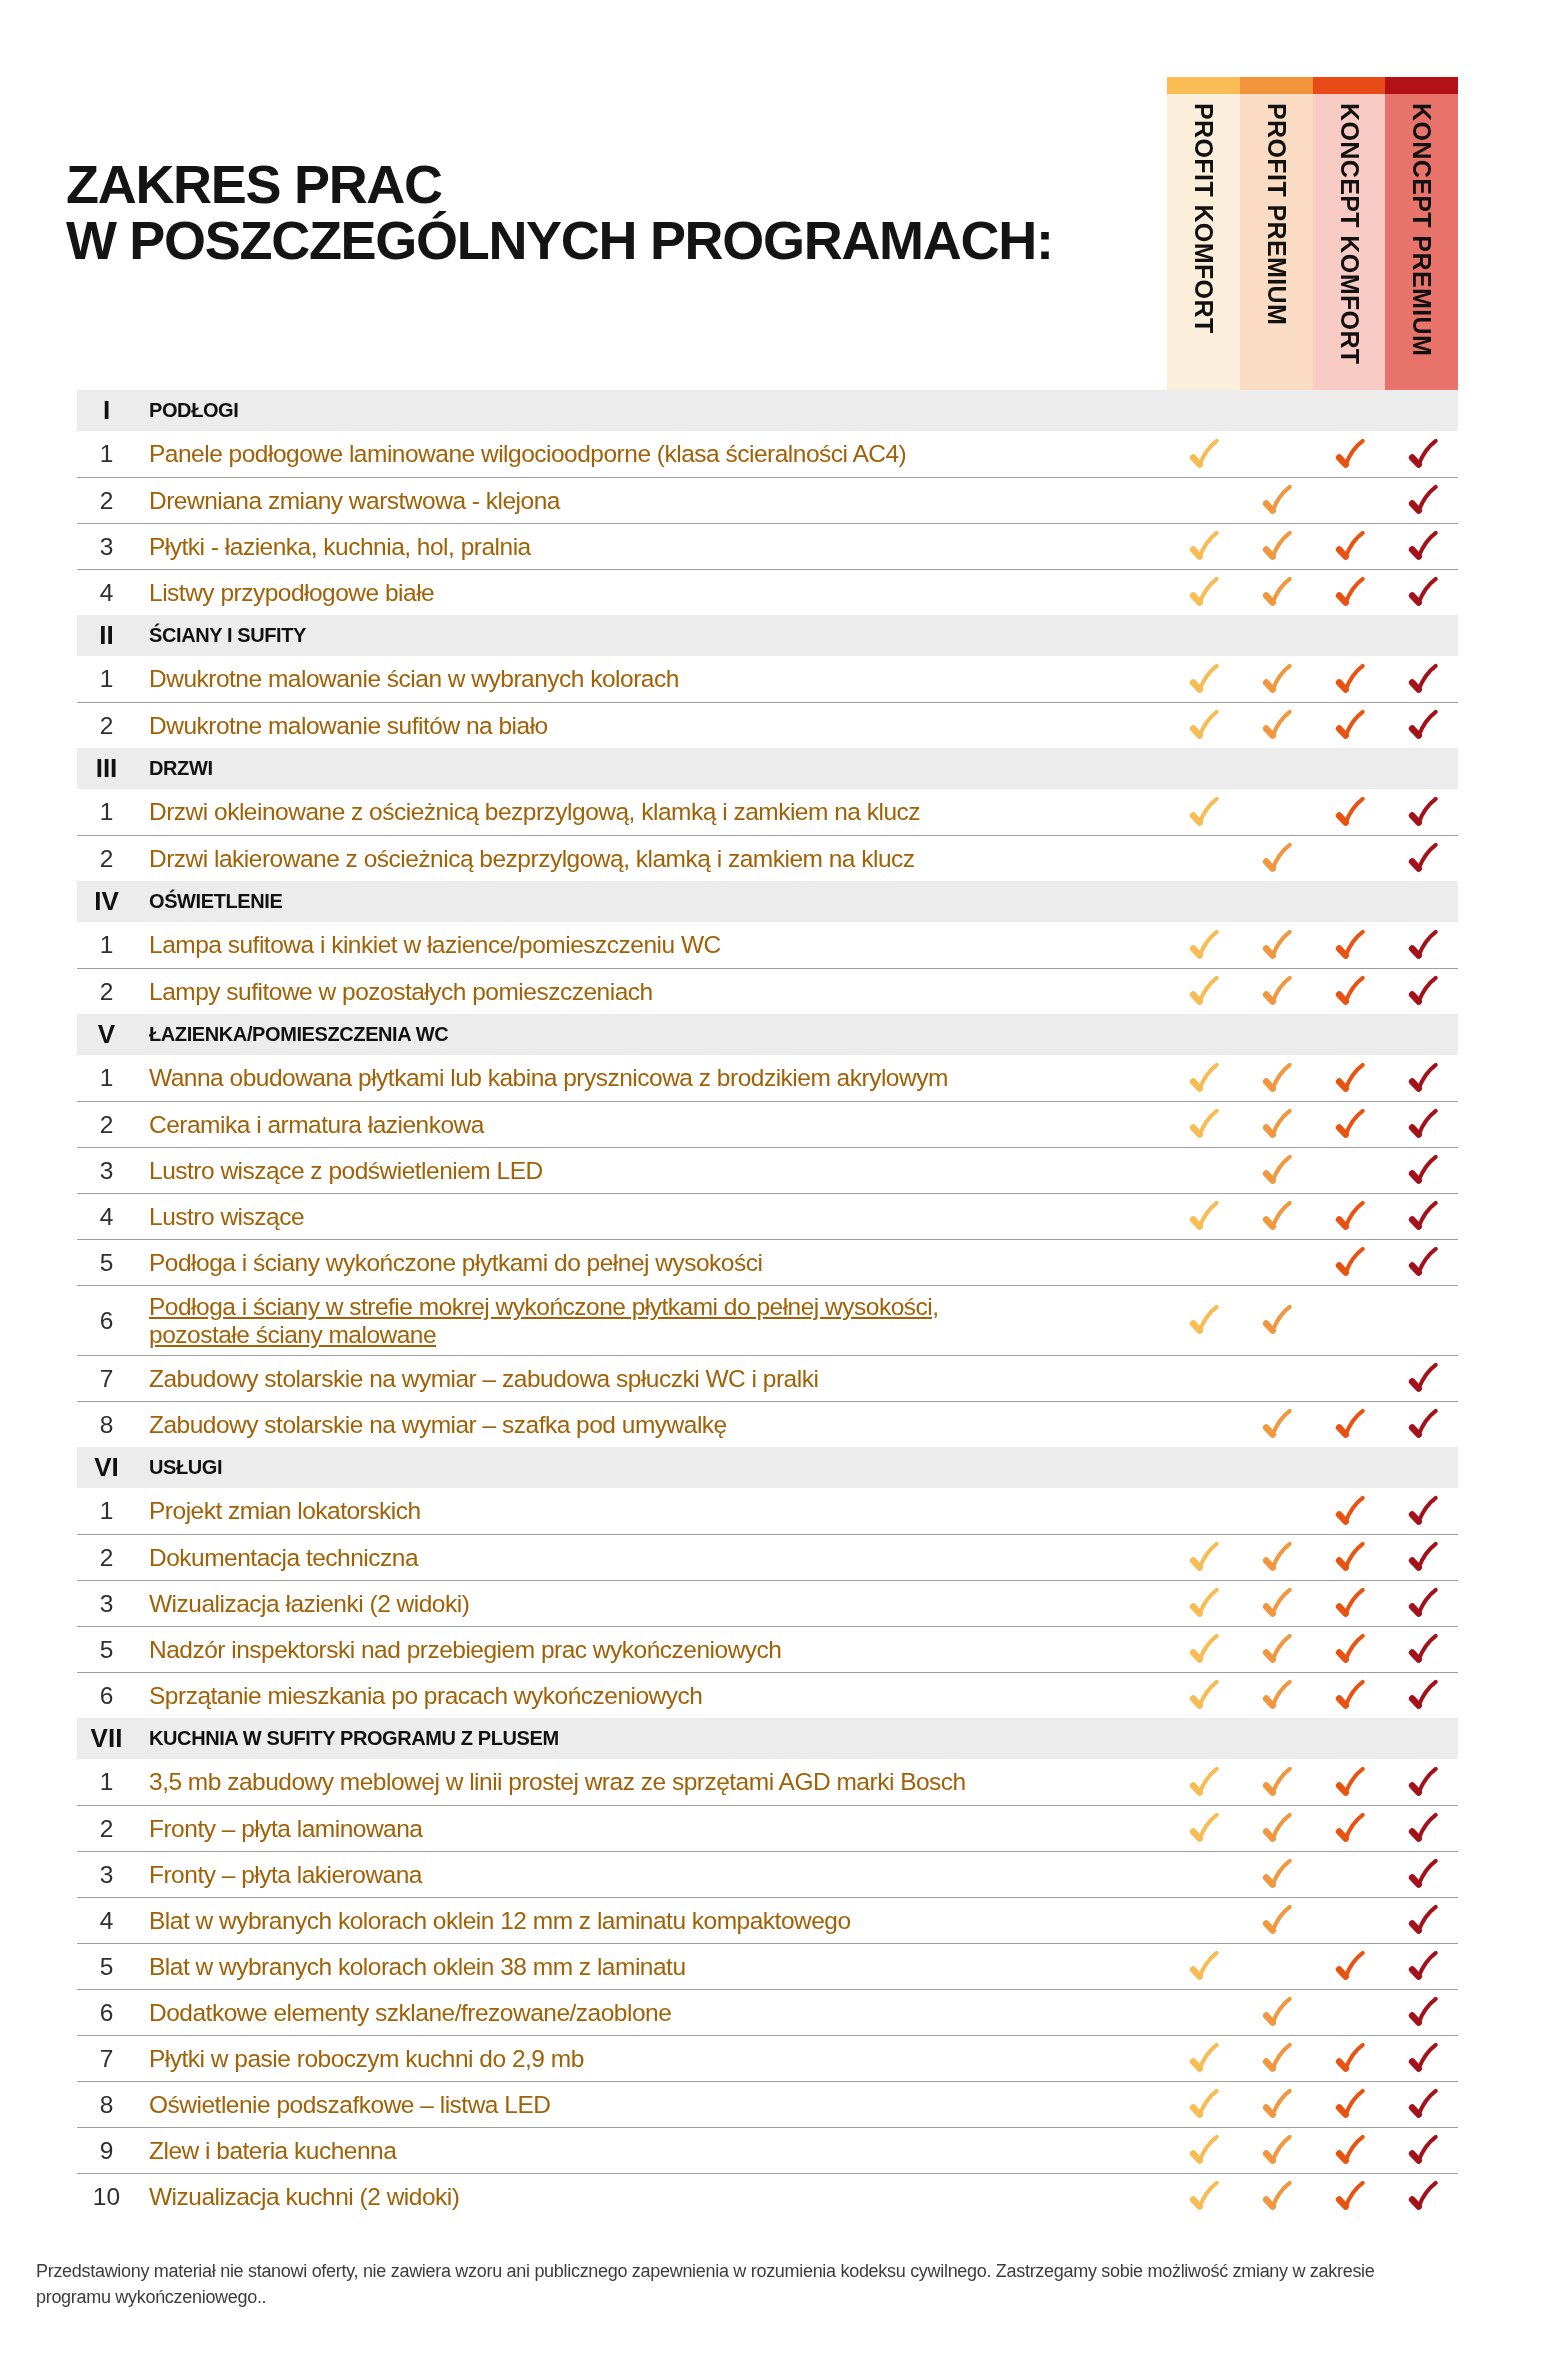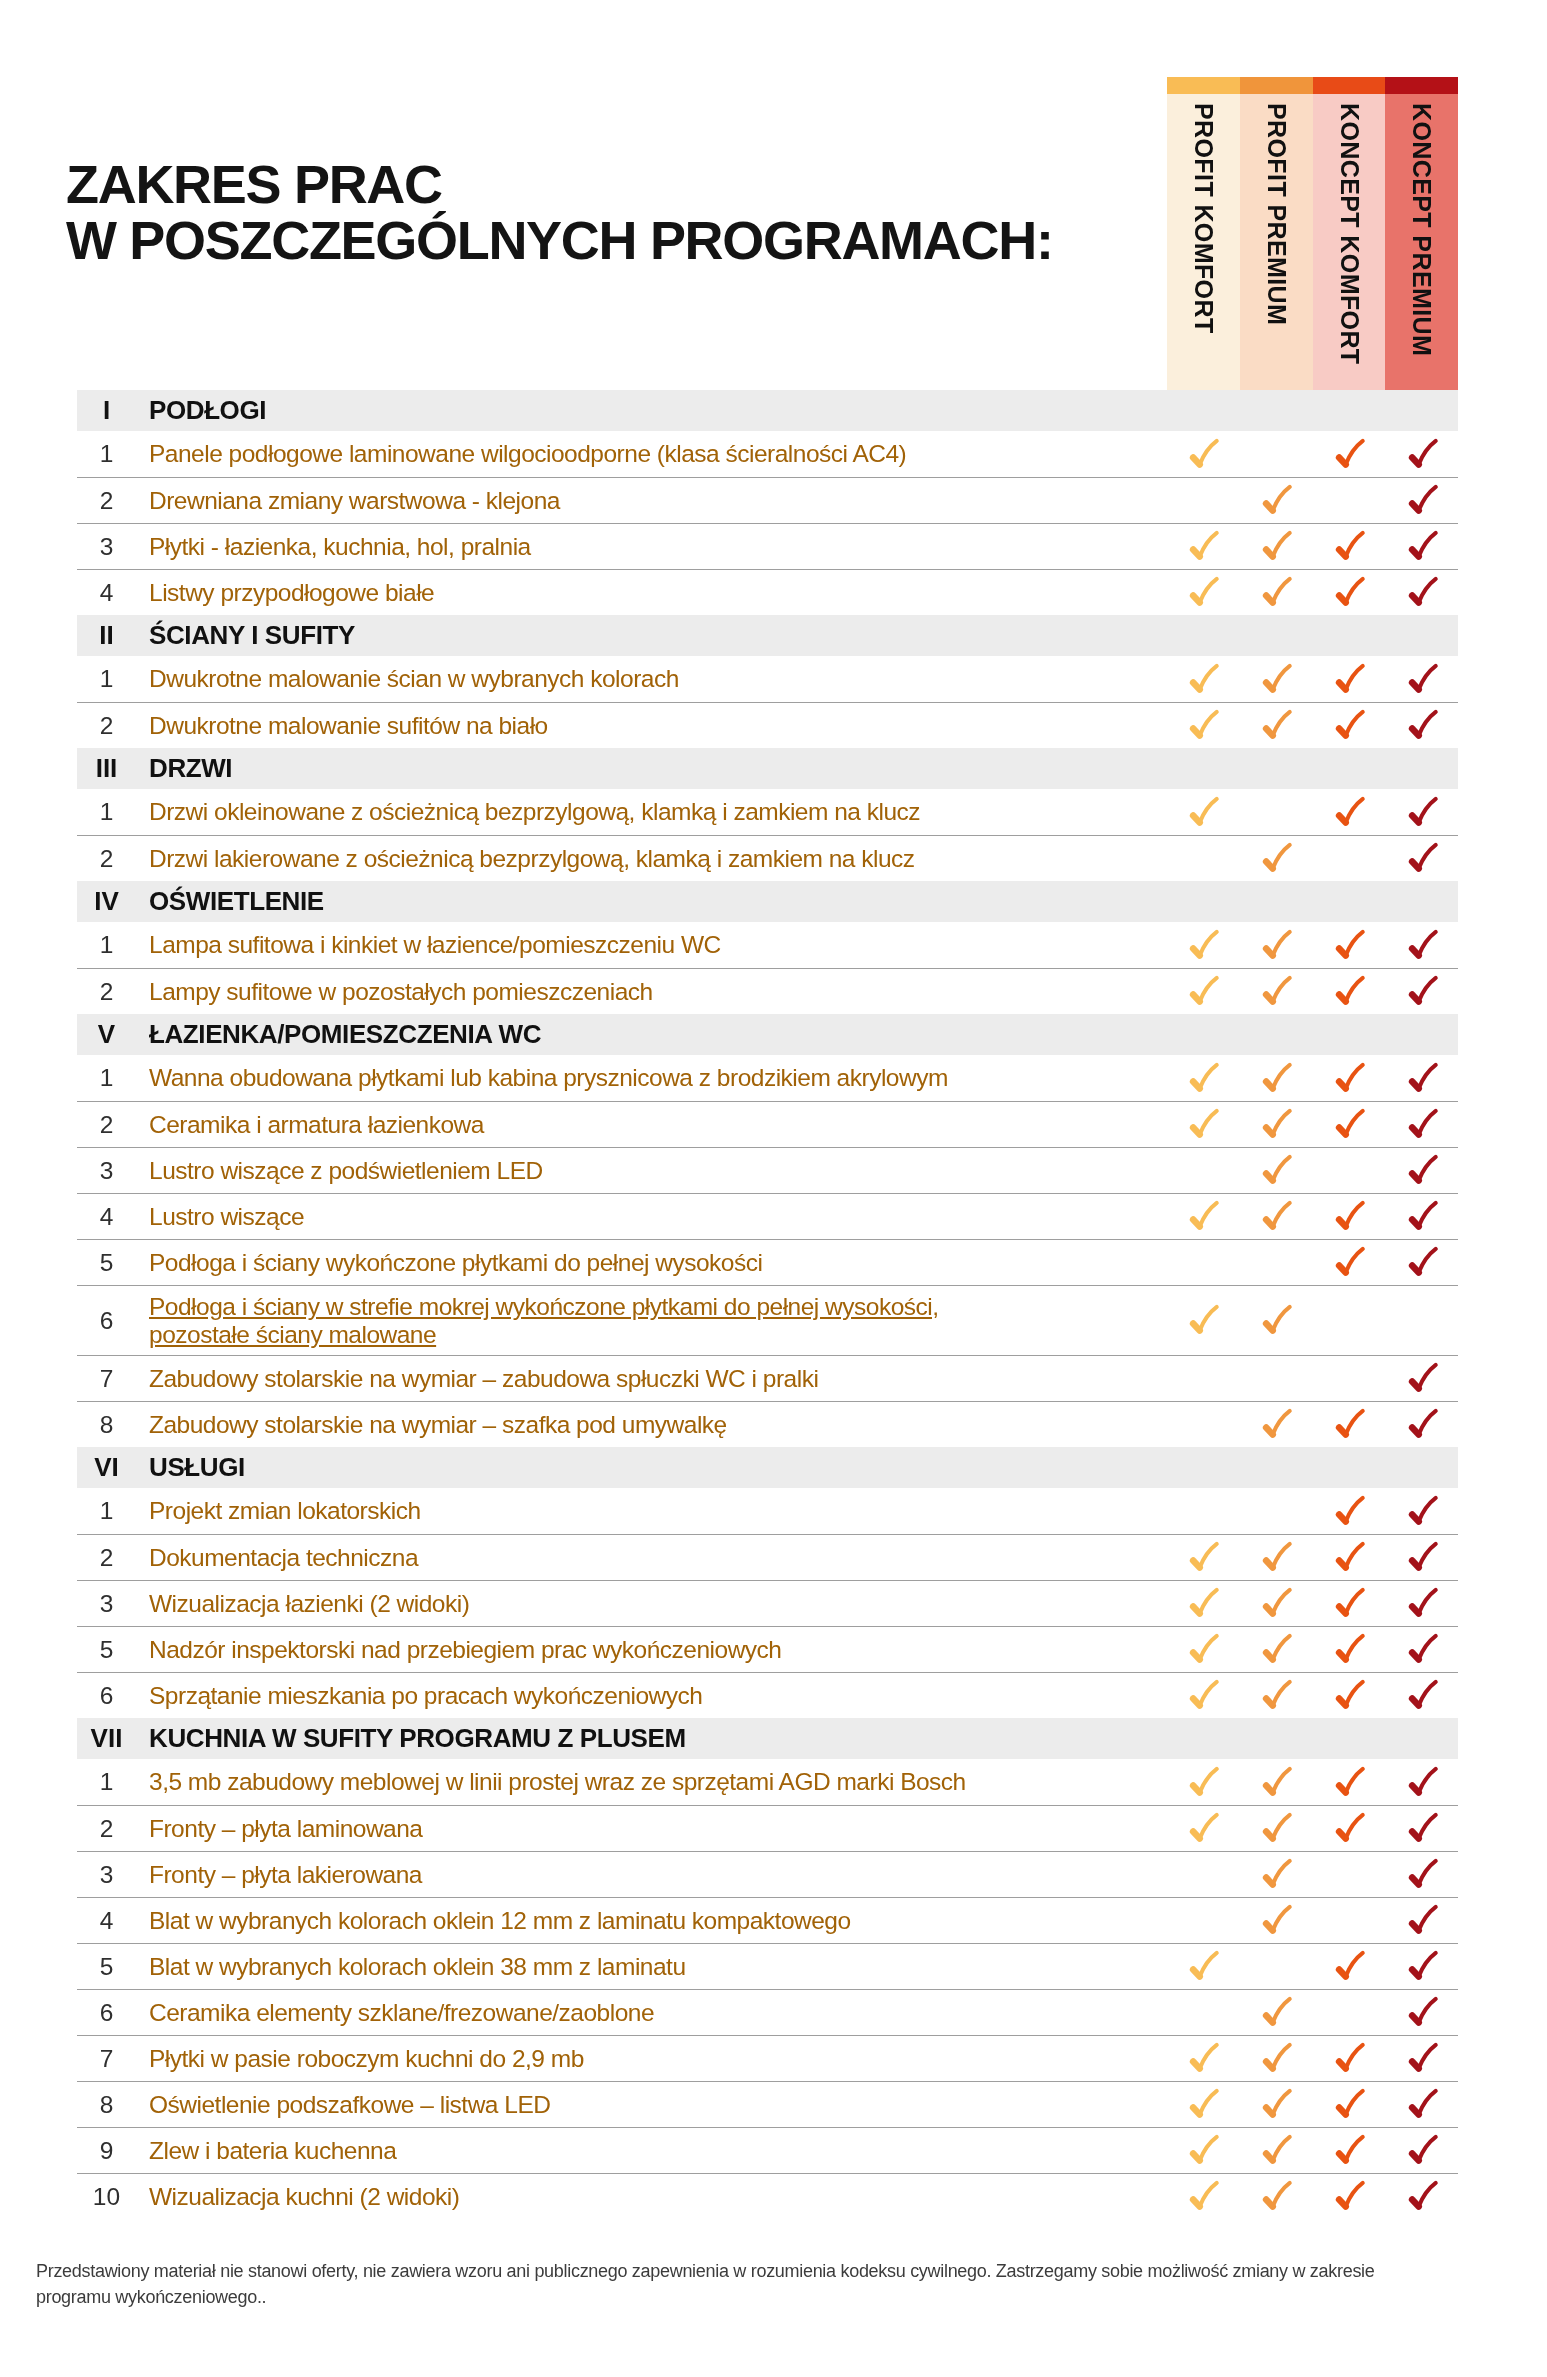--- a/index.html
+++ b/index.html
@@ -33,21 +33,21 @@
   }
   .section-row{
     display:grid;grid-template-columns:59px 13px 1019px 73px 73px 73px 73px;
     height:41px;background:#ececec;align-items:center;
   }
   .section-numeral{
     text-align:center;font-size:26px;font-weight:bold;color:#111;
   }
   .section-title{
     grid-column:3 / 8;
-    font-size:26px;font-weight:bold;color:#111;letter-spacing:-0.4px;
+    font-size:20px;font-weight:bold;color:#111;letter-spacing:-0.4px;
   }
   .item-row{
     display:grid;grid-template-columns:59px 13px 1019px 73px 73px 73px 73px;
     height:46px;align-items:center;background:#fff;box-sizing:border-box;
   }
   .item-row.sep{border-top:1.8px solid #9e9e9e;}
   .item-row.tall{height:70px;}
   .item-number{
     text-align:center;font-size:24.5px;color:#2f2f2f;
   }
@@ -829,21 +829,21 @@
       <div class="check-cell">
         <svg class="check" viewBox="0 0 40 40" aria-hidden="true">
           <path d="M7 23.5 L14.5 31.5" stroke="#A3121A" stroke-width="7.5" stroke-linecap="round" fill="none"></path>
           <path d="M14.5 31.5 C19 20 26 10.5 34 4.5" stroke="#A3121A" stroke-width="4.6" stroke-linecap="round" fill="none"></path>
         </svg>
       </div>
     </div>
     <div class="item-row sep">
       <div class="item-number">6</div>
       <div></div>
-      <div class="item-label">Ceramika elementy szklane/frezowane/zaoblone</div>
+      <div class="item-label">Dodatkowe elementy szklane/frezowane/zaoblone</div>
       <div class="check-cell"></div>
       <div class="check-cell">
         <svg class="check" viewBox="0 0 40 40" aria-hidden="true">
           <path d="M7 23.5 L14.5 31.5" stroke="#F0973F" stroke-width="7.5" stroke-linecap="round" fill="none"></path>
           <path d="M14.5 31.5 C19 20 26 10.5 34 4.5" stroke="#F0973F" stroke-width="4.6" stroke-linecap="round" fill="none"></path>
         </svg>
       </div>
       <div class="check-cell"></div>
       <div class="check-cell">
         <svg class="check" viewBox="0 0 40 40" aria-hidden="true">

